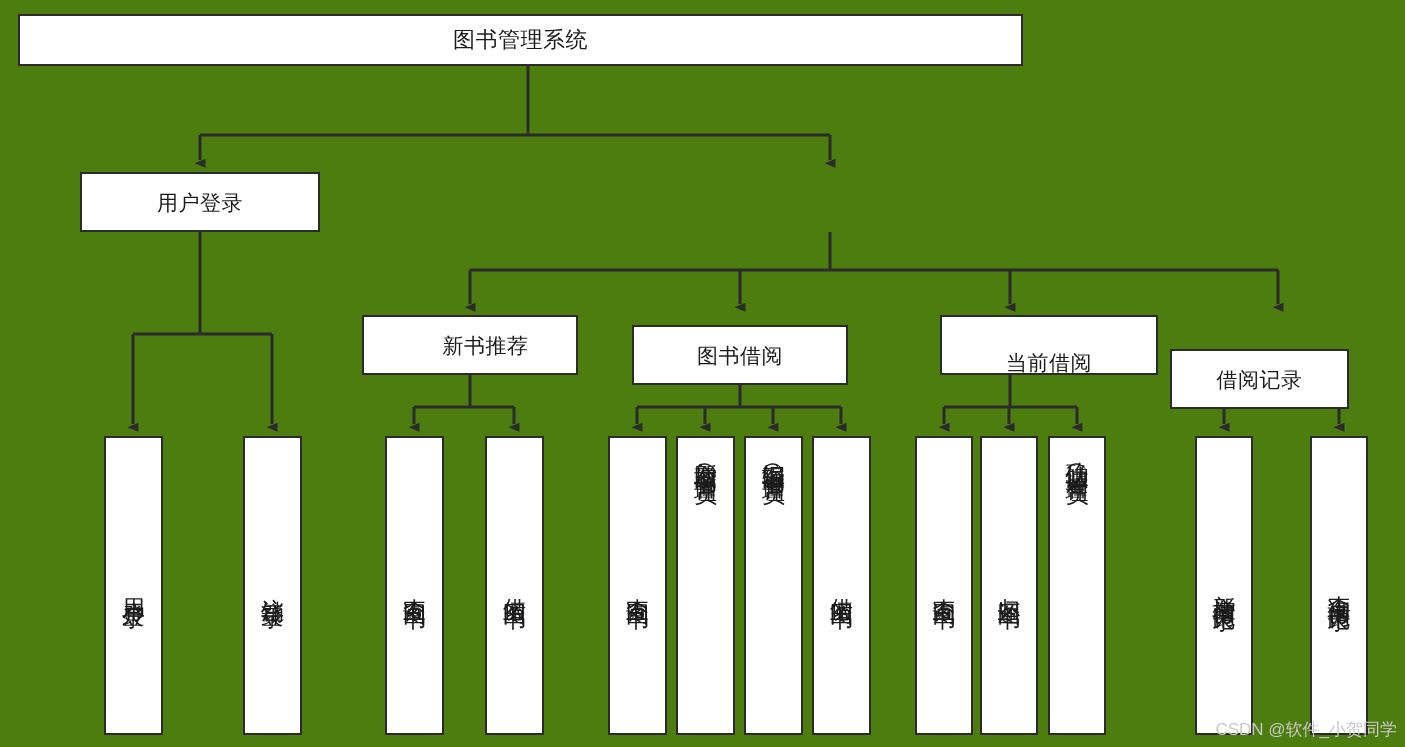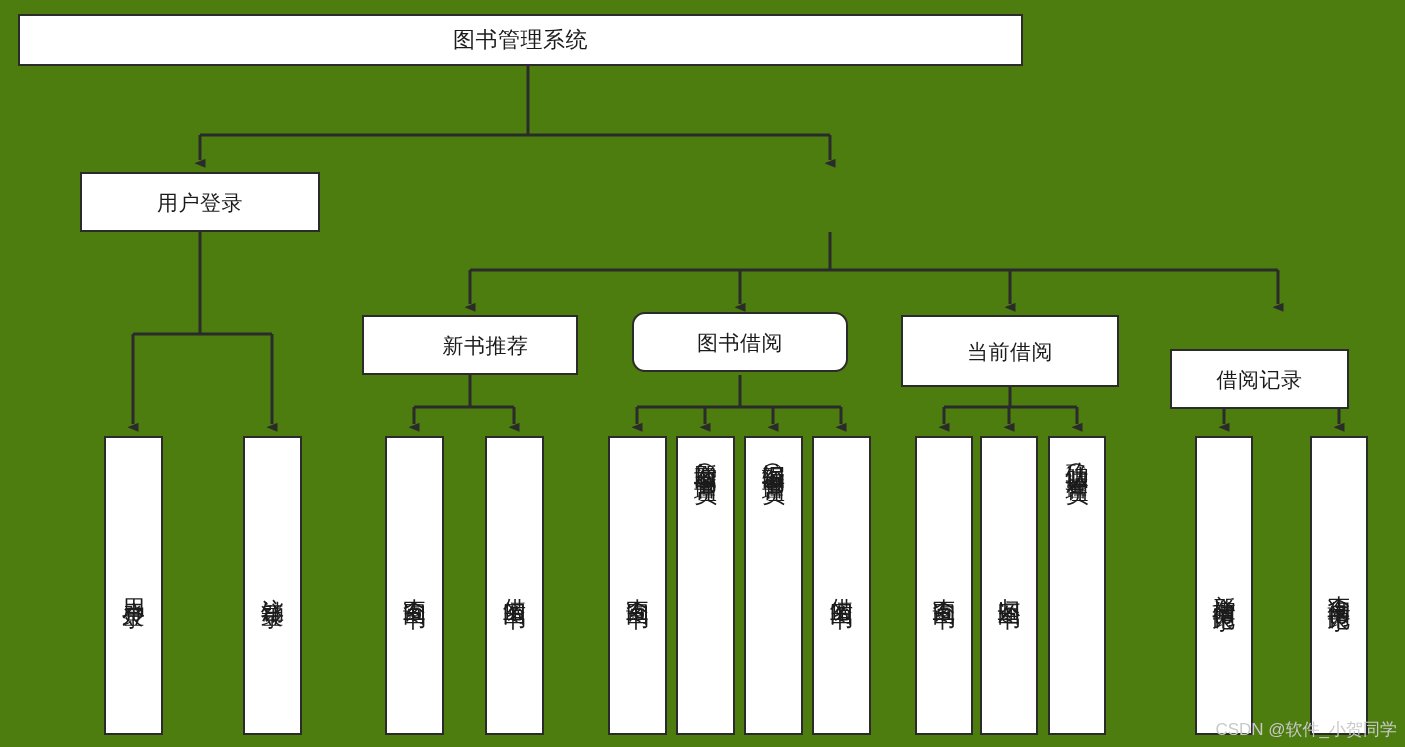--- a/index.html
+++ b/index.html
@@ -135,24 +135,24 @@
     <span class="node-label">图书管理系统</span>
   </div>
 
   <div class="node h-node" style="left:80px; top:172px; width:240px; height:60px;">
     <span class="node-label">用户登录</span>
   </div>
 
   <div class="node h-node" style="left:362px; top:315px; width:216px; height:60px;padding-left:31px;">
     <span class="node-label">新书推荐</span>
   </div>
-  <div class="node h-node" style="left:632px; top:312px; width:216px; height:60px;border-radius:13px;">
+  <div class="node h-node" style="left:632px; top:325px; width:216px; height:60px;">
     <span class="node-label">图书借阅</span>
   </div>
-  <div class="node h-node" style="left:901px; top:315px; width:218px; height:72px;">
+  <div class="node h-node" style="left:940px; top:315px; width:218px; height:60px;align-items:flex-end;">
     <span class="node-label">当前借阅</span>
   </div>
   <div class="node h-node" style="left:1170px; top:315px; width:179px; height:60px;margin-top:34px;">
     <span class="node-label">借阅记录</span>
   </div>
 
   <div class="node leaf mid" style="left:104px; top:436px; width:59px; height:299px;">
     <span class="node-label">用户登录</span>
   </div>
   <div class="node leaf mid" style="left:243px; top:436px; width:59px; height:299px;">

